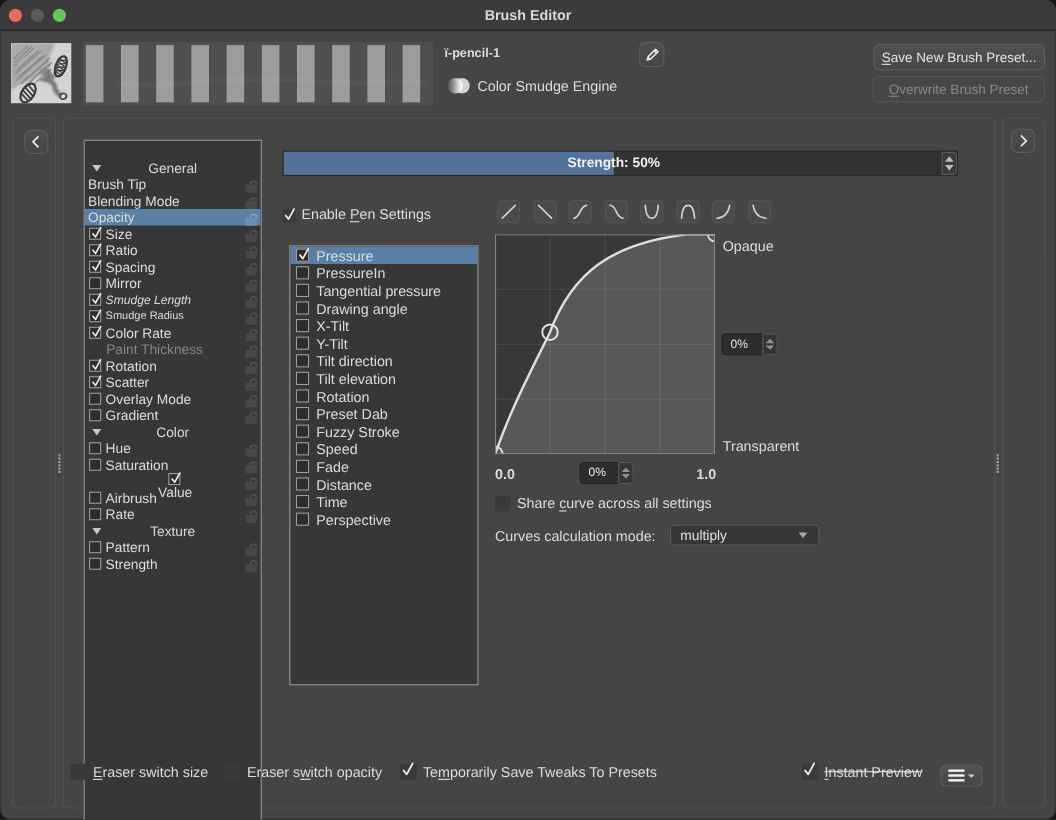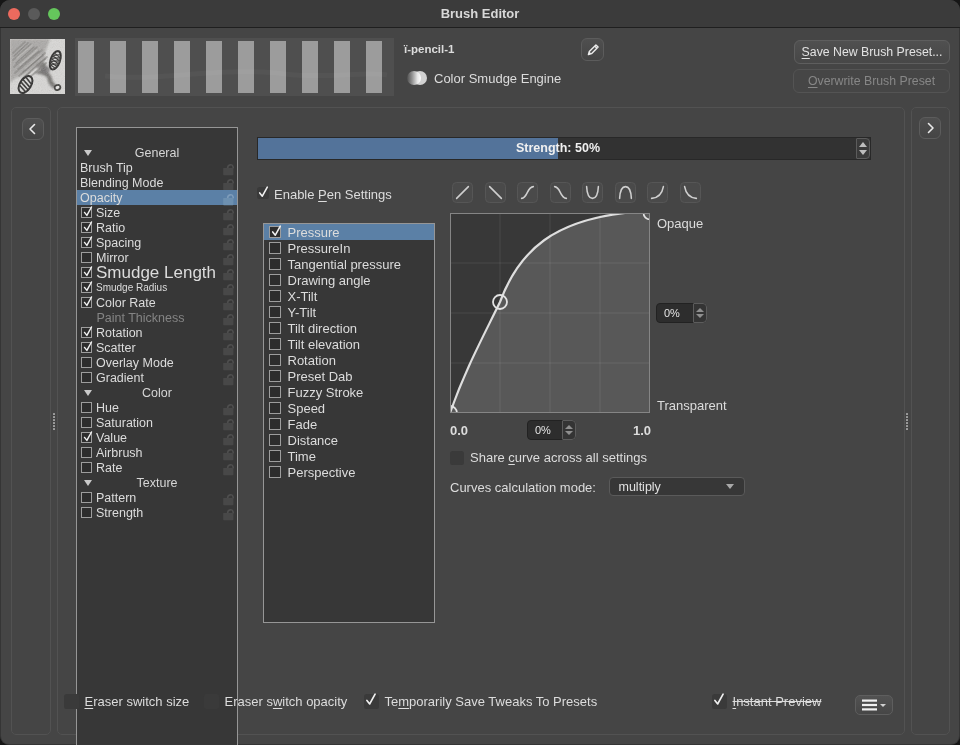--- a/index.html
+++ b/index.html
@@ -306,21 +306,21 @@
     <path d="M5.6,7.2 C5.8,3.4 10.4,2.6 11.1,5.8 L11.3,7.4" fill="none" stroke="#4e4e4e" stroke-width="1.6"></path>
     <rect x="1.2" y="7" width="10.2" height="7.2" rx="0.6" fill="#484848"></rect>
         </svg>
       </div>
       <div class="lrow" style="height: 15px;">
         <span class="cb bordered" style="width:11px;height:11px;margin-left:3.5px;">
           <svg width="12" height="12" viewBox="0 0 12 12" style="left: 0px; top: -2px;">
             <polyline points="2.5,6.4 4.9,9.4 9.5,1.0" fill="none" stroke="#f0f0f0" stroke-width="1.45" stroke-linecap="round" stroke-linejoin="round"></polyline>
           </svg>
         </span>
-        <span class="lbl " style="margin-left:4.5px;font-size:17px;">Smudge Length</span>
+        <span class="lbl " style="margin-left:4.5px;font-size:11px;font-style:italic;">Smudge Length</span>
         <svg class="lock" width="13" height="15" viewBox="0 0 13 15">
     <path d="M5.6,7.2 C5.8,3.4 10.4,2.6 11.1,5.8 L11.3,7.4" fill="none" stroke="#4e4e4e" stroke-width="1.6"></path>
     <rect x="1.2" y="7" width="10.2" height="7.2" rx="0.6" fill="#484848"></rect>
         </svg>
       </div>
       <div class="lrow" style="height: 15px;">
         <span class="cb bordered" style="width:11px;height:11px;margin-left:3.5px;">
           <svg width="12" height="12" viewBox="0 0 12 12" style="left: 0px; top: -2px;">
             <polyline points="2.5,6.4 4.9,9.4 9.5,1.0" fill="none" stroke="#f0f0f0" stroke-width="1.45" stroke-linecap="round" stroke-linejoin="round"></polyline>
           </svg>
@@ -403,21 +403,21 @@
         </svg>
       </div>
       <div class="lrow" style="height: 15px;">
         <span class="cb bordered" style="width:11px;height:11px;margin-left:3.5px;"></span>
         <span class="lbl " style="margin-left:4.5px;font-size:12.5px;">Saturation</span>
         <svg class="lock" width="13" height="15" viewBox="0 0 13 15">
     <path d="M5.6,7.2 C5.8,3.4 10.4,2.6 11.1,5.8 L11.3,7.4" fill="none" stroke="#4e4e4e" stroke-width="1.6"></path>
     <rect x="1.2" y="7" width="10.2" height="7.2" rx="0.6" fill="#484848"></rect>
         </svg>
       </div>
-      <div class="lrow" style="height: 15px;">
+      <div class="lrow" style="height: 15px; flex-direction: column;">
         <span class="cb bordered" style="width:11px;height:11px;margin-left:3.5px;">
           <svg width="12" height="12" viewBox="0 0 12 12" style="left: 0px; top: -2px;">
             <polyline points="2.5,6.4 4.9,9.4 9.5,1.0" fill="none" stroke="#f0f0f0" stroke-width="1.45" stroke-linecap="round" stroke-linejoin="round"></polyline>
           </svg>
         </span>
         <span class="lbl " style="margin-left:4.5px;font-size:12.5px;">Value</span>
         <svg class="lock" width="13" height="15" viewBox="0 0 13 15">
     <path d="M5.6,7.2 C5.8,3.4 10.4,2.6 11.1,5.8 L11.3,7.4" fill="none" stroke="#4e4e4e" stroke-width="1.6"></path>
     <rect x="1.2" y="7" width="10.2" height="7.2" rx="0.6" fill="#484848"></rect>
         </svg>
@@ -462,21 +462,21 @@
 
   <div class="slider" style="left:257px;top:137px;width:614px;height:23px;">
     <div class="fill" id="slider-fill" style="width: 299.5px;"></div>
     <div class="slbl" style="top:3px;left:0;width:600px;">Strength: 50%</div>
     <div class="spinpart">
       <div class="spin-up"></div>
       <div class="spin-dn"></div>
     </div>
   </div>
 
-  <div class="abs" style="left:257px;top:187px;display:flex;align-items:flex-start;gap:5px;">
+  <div class="abs" style="left:257px;top:187px;display:flex;align-items:flex-end;gap:5px;">
     <span class="cb flat" id="pen-cb" style="width:12px;height:12px;">
         <svg width="13" height="13" viewBox="0 0 12 12" style="left: 0px; top: -1px;">
           <polyline points="2.5,6.4 4.9,9.4 9.5,1.0" fill="none" stroke="#f0f0f0" stroke-width="1.45" stroke-linecap="round" stroke-linejoin="round"></polyline>
         </svg>
       </span>
     <span class="txt">Enable <u>P</u>en Settings</span>
   </div>
 
   <div id="curve-presets">
       <div class="cpbtn" style="left: 452px; top: 182px;">
@@ -652,21 +652,21 @@
       <span class="txt ">Eraser s<u>w</u>itch opacity</span>
       </div>
       <div class="abs" style="left: 364px; top: 694px; display: flex; align-items: center; gap: 5.5px;">
         <span class="cb flat" style="width:15px;height:15px;">
           <svg width="14" height="14" viewBox="0 0 12 12" style="left: 0px; top: -1px;">
             <polyline points="2.5,6.4 4.9,9.4 9.5,1.0" fill="none" stroke="#f0f0f0" stroke-width="1.45" stroke-linecap="round" stroke-linejoin="round"></polyline>
           </svg>
         </span>
       <span class="txt ">Te<u>m</u>porarily Save Tweaks To Presets</span>
       </div>
-      <div class="abs" style="left: 712px; top: 694px; display: flex; align-items: center; gap: 5.5px;">
+      <div class="abs" style="left: 729px; top: 694px; display: flex; align-items: center; gap: 5.5px;">
         <span class="cb flat" style="width:15px;height:15px;">
           <svg width="14" height="14" viewBox="0 0 12 12" style="left: 0px; top: -1px;">
             <polyline points="2.5,6.4 4.9,9.4 9.5,1.0" fill="none" stroke="#f0f0f0" stroke-width="1.45" stroke-linecap="round" stroke-linejoin="round"></polyline>
           </svg>
         </span>
       <span class="txt strike"><u>I</u>nstant Preview</span>
       </div>
     </div>
 
   <div class="menu-btn" style="left:855px;top:695px;width:38px;height:20px;">

